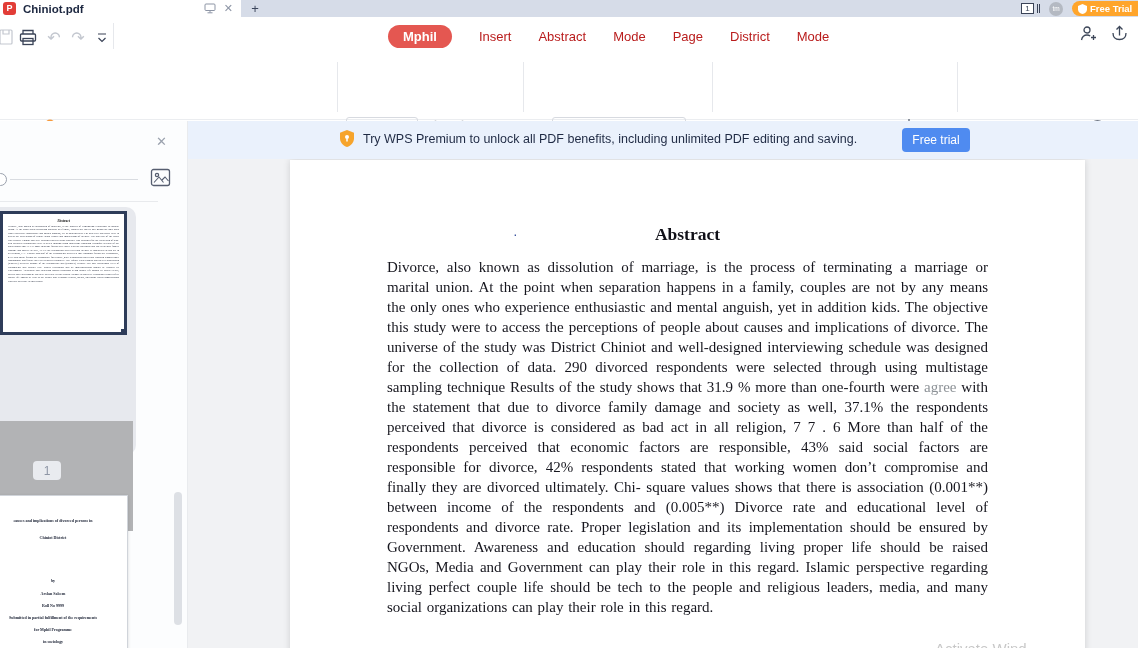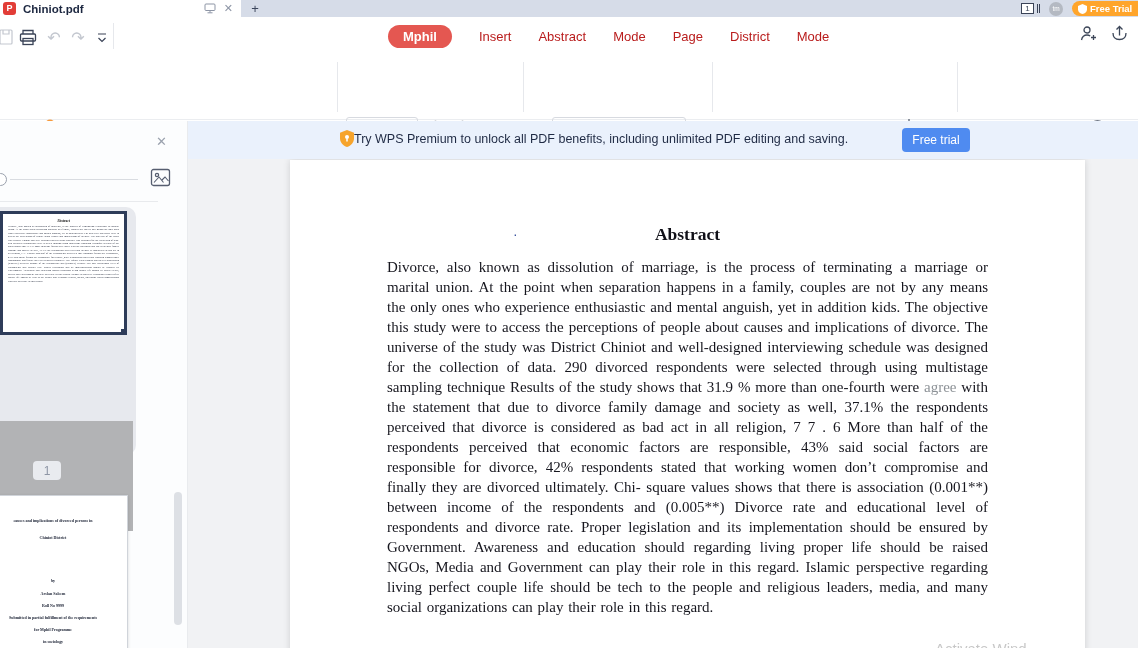--- a/index.html
+++ b/index.html
@@ -42,21 +42,21 @@
   .zoom-select .zc { margin-left:auto; color:#9aa1ad; font-size:8px; }
   .sq-ic { width:25px; height:24px; display:flex; align-items:center; justify-content:center; color:#3d4759; }
   .sq-ic.active { background:#e3e6ec; border-radius:3px; }
   .row2 { position:absolute; top:89px; display:flex; gap:4px; align-items:center; }
   .uarr { font-size:15px; color:#4a5468; }
   .page-input { position:absolute; left:552px; top:61px; width:134px; height:22px; border:1px solid #d7dae0; border-radius:3px; font-size:12px; color:#262f42; display:flex; align-items:center; justify-content:center; }
   .pgchev { position:absolute; top:63px; font-size:13px; }
 
   
   .banner { position:absolute; left:188px; top:121px; right:0; height:38px; background:#eaf1fc; }
-  .banner-inner { position:absolute; left:152px; top:9px; display:flex; align-items:center; }
+  .banner-inner { position:absolute; left:152px; top:9px; display:flex; align-items:center; gap:9px; }
   .banner-text { font-size:12.5px; color:#1f2a44; }
   .banner-btn { position:absolute; left:714px; top:7px; width:68px; height:24px; background:#4f8bf0; border-radius:4px; color:#fff; font-size:12px; display:flex; align-items:center; justify-content:center; }
 
   
   .sidebar { position:absolute; left:0; top:121px; width:188px; bottom:0; background:#fcfdfe; border-right:1px solid #e9ebee; overflow:hidden; }
   .sb-close { position:absolute; right:20px; top:13px; color:#9aa1ad; font-size:13px; }
   .sb-slider-track { position:absolute; left:10px; top:58px; width:128px; height:1px; background:#d9dce1; }
   .sb-knob { position:absolute; left:-6px; top:52px; width:13px; height:13px; border-radius:50%; border:1px solid #9aa1ad; background:#fff; }
   .sb-img-ic { position:absolute; left:150px; top:47px; color:#565e70; }
   .sb-div { position:absolute; left:0; top:80px; width:158px; height:1px; background:#e8eaed; }

